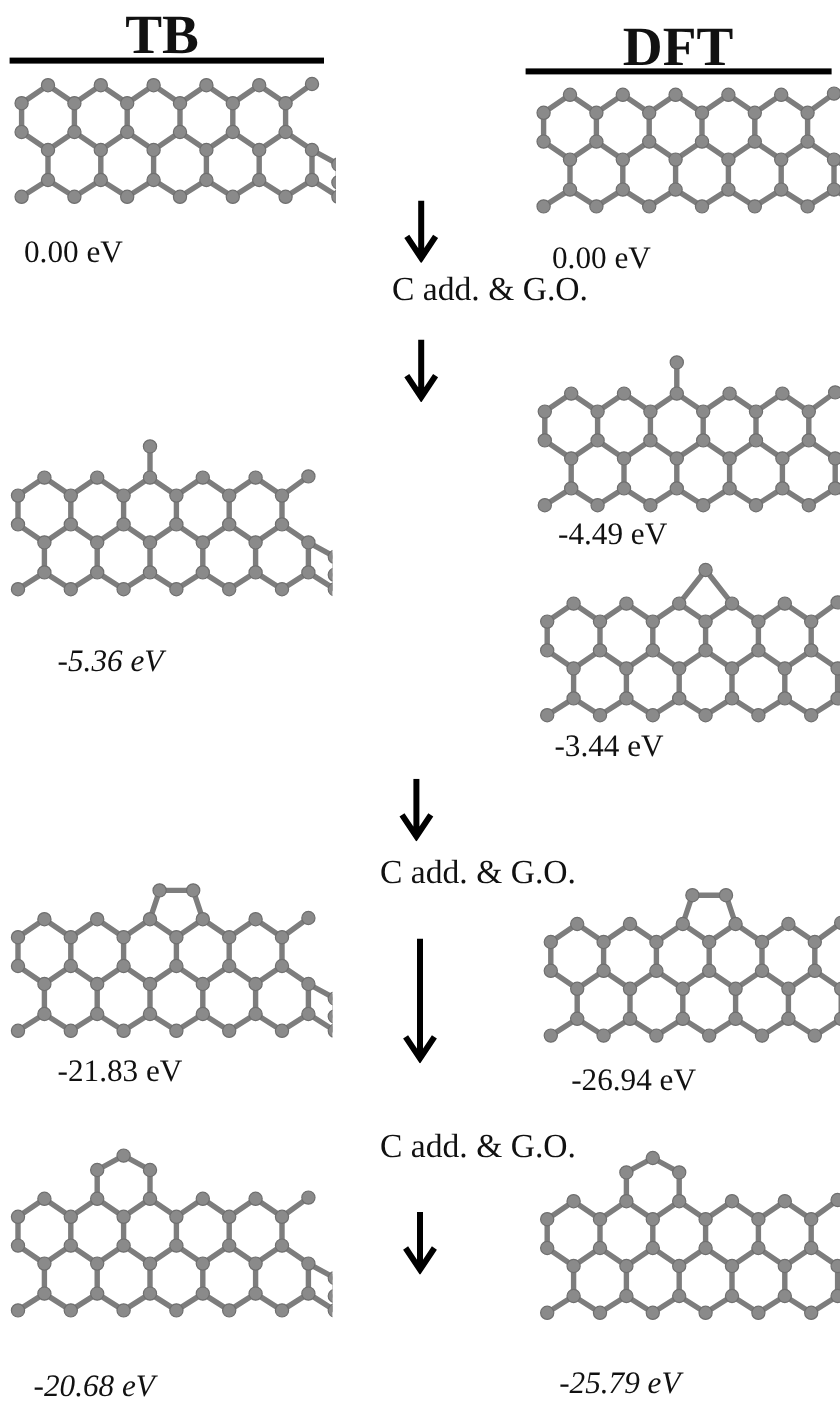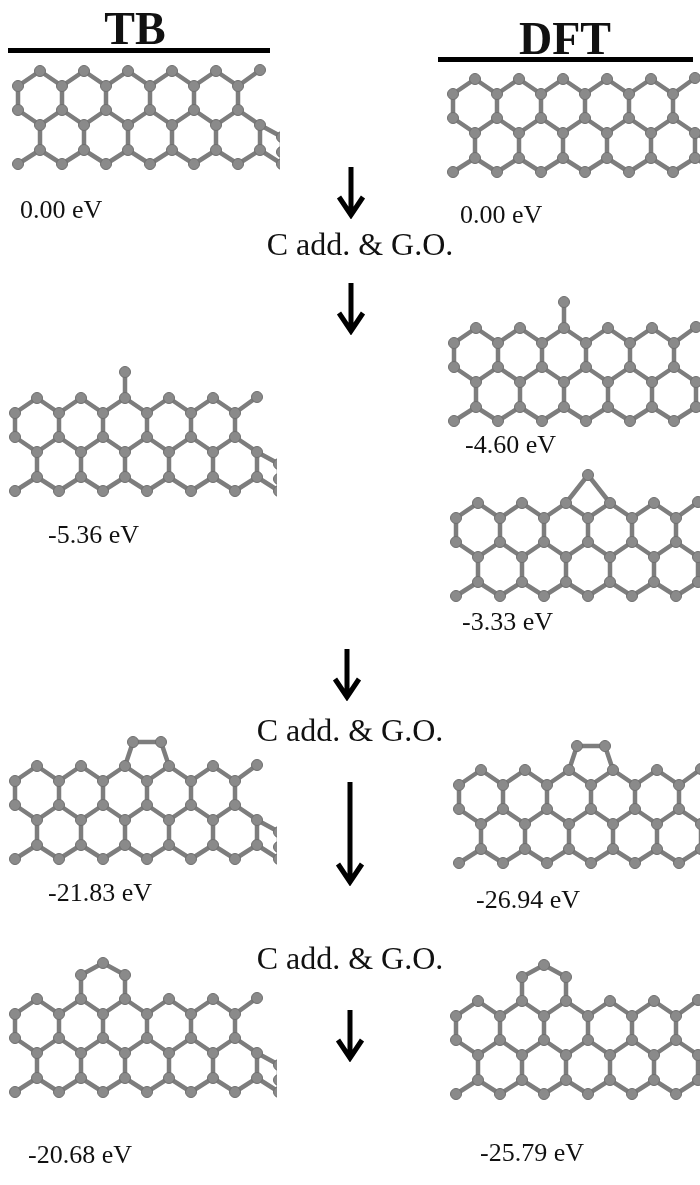--- a/index.html
+++ b/index.html
@@ -2,21 +2,21 @@
 <html><head>
 <meta charset="utf-8">
 <style>
   html, body { margin: 0; padding: 0; background: #ffffff; }
   body { width: 700px; height: 1185px; position: relative; overflow: hidden;
          font-family: "Liberation Serif", "DejaVu Serif", serif; color: #111; }
   .header { position: absolute; font-weight: bold; font-size: 46px; text-align: center; }
   .rule { position: absolute; height: 5px; background: #000; }
   .struct { position: absolute; }
   .energy { position: absolute; font-size: 26px; text-align: left; width: 220px; }
-  .step { position: absolute; font-size: 32px; text-align: center; width: 260px; white-space: nowrap; }
+  .step { position: absolute; font-size: 28px; text-align: right; width: 260px; white-space: nowrap; }
   .arrow { position: absolute; }
   svg line { stroke: #7d7d7d; stroke-width: 4.5; stroke-linecap: round; }
   svg circle { fill: #8a8a8a; stroke: #6f6f6f; stroke-width: 1; }
 </style>
 </head>
 <body>
 
 <div id="canvas">
   <div class="header" id="tb-title" style="left: 60px; top: 2px; width: 150px;">TB</div>
   <div class="rule" id="tb-rule" style="left: 8px; top: 48px; width: 262px;"></div>
@@ -290,21 +290,21 @@
         <circle cx="238" cy="110" r="5.5"></circle>
         <circle cx="260" cy="125" r="5.5"></circle>
         <circle cx="260" cy="150" r="5.5"></circle>
         <circle cx="238" cy="164" r="5.5"></circle>
         <circle cx="260" cy="70" r="5.5"></circle>
         <circle cx="282" cy="164" r="5.5"></circle>
         <circle cx="282" cy="137" r="5.5"></circle>
         <circle cx="282" cy="152" r="5.5"></circle>
         <circle cx="128" cy="45" r="5.5"></circle>
       </svg>
-      <div class="energy" style="left: 465px; top: 430px;">-4.60 eV</div>
+      <div class="energy" style="left: 465px; top: 430px;">-4.49 eV</div>
       <svg width="280" height="190" class="struct" style="left: -3px; top: 327px;">
         <line x1="18" y1="86" x2="40" y2="71"></line>
         <line x1="40" y1="71" x2="62" y2="86"></line>
         <line x1="18" y1="86" x2="18" y2="110"></line>
         <line x1="18" y1="110" x2="40" y2="125"></line>
         <line x1="40" y1="125" x2="62" y2="110"></line>
         <line x1="40" y1="125" x2="40" y2="150"></line>
         <line x1="40" y1="150" x2="18" y2="164"></line>
         <line x1="40" y1="150" x2="62" y2="164"></line>
         <line x1="62" y1="86" x2="84" y2="71"></line>
@@ -383,21 +383,21 @@
         <circle cx="238" cy="110" r="5.5"></circle>
         <circle cx="260" cy="125" r="5.5"></circle>
         <circle cx="260" cy="150" r="5.5"></circle>
         <circle cx="238" cy="164" r="5.5"></circle>
         <circle cx="260" cy="70" r="5.5"></circle>
         <circle cx="282" cy="164" r="5.5"></circle>
         <circle cx="282" cy="137" r="5.5"></circle>
         <circle cx="282" cy="152" r="5.5"></circle>
         <circle cx="128" cy="45" r="5.5"></circle>
       </svg>
-      <div class="energy" style="left: 48px; top: 520px;">-5.36 eV</div>
+      <div class="energy" style="left: 48px; top: 536px; font-style: italic;">-5.36 eV</div>
       <svg width="280" height="190" class="struct" style="left: 438px; top: 432px;">
         <line x1="18" y1="86" x2="40" y2="71"></line>
         <line x1="40" y1="71" x2="62" y2="86"></line>
         <line x1="18" y1="86" x2="18" y2="110"></line>
         <line x1="18" y1="110" x2="40" y2="125"></line>
         <line x1="40" y1="125" x2="62" y2="110"></line>
         <line x1="40" y1="125" x2="40" y2="150"></line>
         <line x1="40" y1="150" x2="18" y2="164"></line>
         <line x1="40" y1="150" x2="62" y2="164"></line>
         <line x1="62" y1="86" x2="84" y2="71"></line>
@@ -477,21 +477,21 @@
         <circle cx="238" cy="110" r="5.5"></circle>
         <circle cx="260" cy="125" r="5.5"></circle>
         <circle cx="260" cy="150" r="5.5"></circle>
         <circle cx="238" cy="164" r="5.5"></circle>
         <circle cx="260" cy="70" r="5.5"></circle>
         <circle cx="282" cy="164" r="5.5"></circle>
         <circle cx="282" cy="137" r="5.5"></circle>
         <circle cx="282" cy="152" r="5.5"></circle>
         <circle cx="150" cy="43" r="5.5"></circle>
       </svg>
-      <div class="energy" style="left: 462px; top: 607px;">-3.33 eV</div>
+      <div class="energy" style="left: 462px; top: 607px;">-3.44 eV</div>
       <svg width="280" height="190" class="struct" style="left: -3px; top: 695px;">
         <line x1="18" y1="86" x2="40" y2="71"></line>
         <line x1="40" y1="71" x2="62" y2="86"></line>
         <line x1="18" y1="86" x2="18" y2="110"></line>
         <line x1="18" y1="110" x2="40" y2="125"></line>
         <line x1="40" y1="125" x2="62" y2="110"></line>
         <line x1="40" y1="125" x2="40" y2="150"></line>
         <line x1="40" y1="150" x2="18" y2="164"></line>
         <line x1="40" y1="150" x2="62" y2="164"></line>
         <line x1="62" y1="86" x2="84" y2="71"></line>
@@ -767,21 +767,21 @@
         <circle cx="260" cy="150" r="5.5"></circle>
         <circle cx="238" cy="164" r="5.5"></circle>
         <circle cx="260" cy="70" r="5.5"></circle>
         <circle cx="282" cy="164" r="5.5"></circle>
         <circle cx="282" cy="137" r="5.5"></circle>
         <circle cx="282" cy="152" r="5.5"></circle>
         <circle cx="84" cy="47" r="5.5"></circle>
         <circle cx="106" cy="35" r="5.5"></circle>
         <circle cx="128" cy="47" r="5.5"></circle>
       </svg>
-      <div class="energy" style="left: 28px; top: 1140px;">-20.68 eV</div>
+      <div class="energy" style="left: 28px; top: 1140px; font-style: italic;">-20.68 eV</div>
       <svg width="280" height="190" class="struct" style="left: 438px; top: 930px;">
         <line x1="18" y1="86" x2="40" y2="71"></line>
         <line x1="40" y1="71" x2="62" y2="86"></line>
         <line x1="18" y1="86" x2="18" y2="110"></line>
         <line x1="18" y1="110" x2="40" y2="125"></line>
         <line x1="40" y1="125" x2="62" y2="110"></line>
         <line x1="40" y1="125" x2="40" y2="150"></line>
         <line x1="40" y1="150" x2="18" y2="164"></line>
         <line x1="40" y1="150" x2="62" y2="164"></line>
         <line x1="62" y1="86" x2="84" y2="71"></line>
@@ -865,21 +865,21 @@
         <circle cx="260" cy="150" r="5.5"></circle>
         <circle cx="238" cy="164" r="5.5"></circle>
         <circle cx="260" cy="70" r="5.5"></circle>
         <circle cx="282" cy="164" r="5.5"></circle>
         <circle cx="282" cy="137" r="5.5"></circle>
         <circle cx="282" cy="152" r="5.5"></circle>
         <circle cx="84" cy="47" r="5.5"></circle>
         <circle cx="106" cy="35" r="5.5"></circle>
         <circle cx="128" cy="47" r="5.5"></circle>
       </svg>
-      <div class="energy" style="left: 480px; top: 1138px;">-25.79 eV</div>
+      <div class="energy" style="left: 466px; top: 1138px; font-style: italic;">-25.79 eV</div>
     </div>
   <div id="steps">
       <div class="step" style="left: 230px; top: 226px;">C add. &amp; G.O.</div>
       <div class="step" style="left: 220px; top: 712px;">C add. &amp; G.O.</div>
       <div class="step" style="left: 220px; top: 940px;">C add. &amp; G.O.</div>
     </div>
   <div id="arrows">
       <svg width="30" height="52" class="arrow" style="left: 336px; top: 167px;">
         <path d="M15 0 V46 M3 30 L15 48 L27 30" stroke="#000" stroke-width="5" fill="none"></path>
       </svg>

